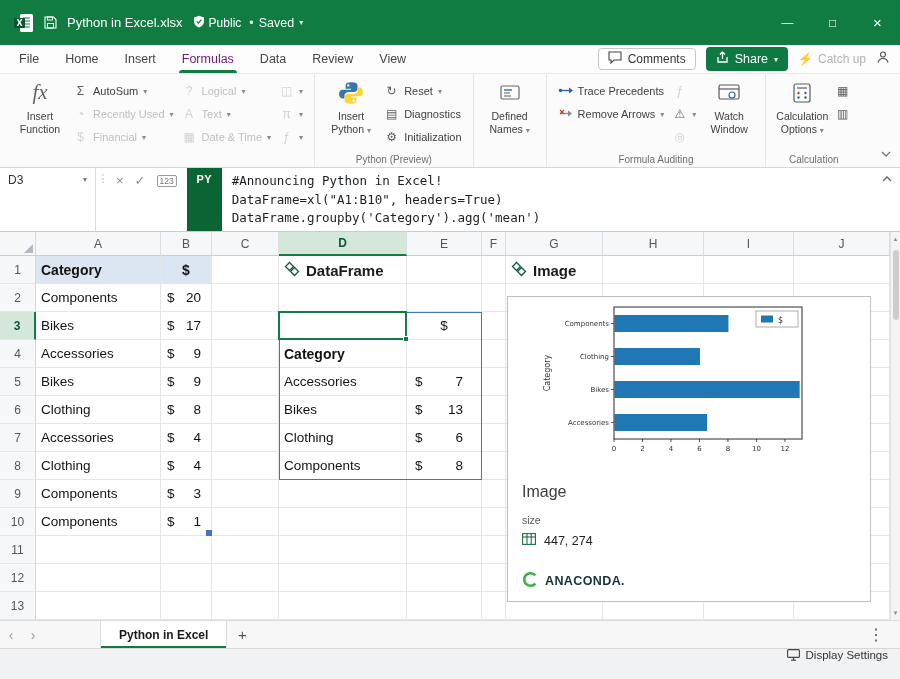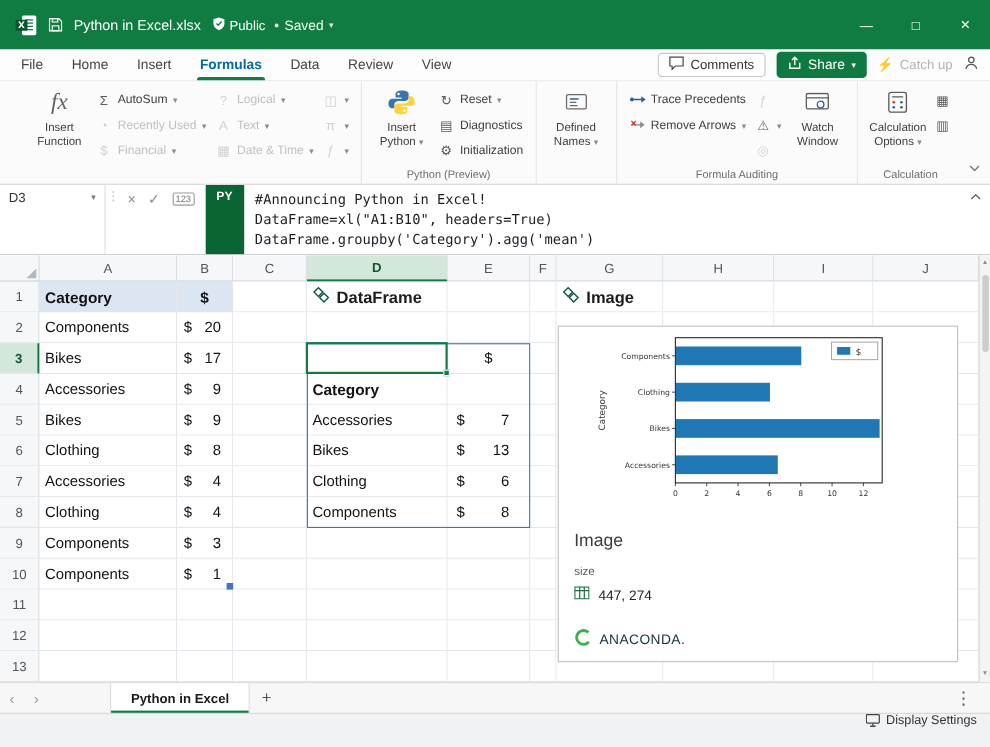--- a/index.html
+++ b/index.html
@@ -12,31 +12,31 @@
   .tb-title{font-size:13px;margin-right:10px;white-space:nowrap}
   .tb-badge{display:flex;align-items:center;gap:4px;font-size:12px;margin-right:8px}
   .tb-saved{display:flex;align-items:center;gap:5px;font-size:12.5px;opacity:.95}
   .tb-caret{font-size:8px;opacity:.9}
   .tb-spacer{flex:1}
   .win-btn{width:45px;height:45px;display:flex;align-items:center;justify-content:center;font-size:12px;color:#fff}
 
   
   .tabrow{height:29px;display:flex;align-items:stretch;background:#fdfdfd;border-bottom:1px solid #e7e7e7;padding-left:6px}
   .rtab{display:flex;align-items:center;padding:0 13px;font-size:12.5px;color:#444;position:relative;white-space:nowrap}
-  .rtab.active{color:#0369a1;font-weight:700}
+  .rtab.active{color:#701a75;font-weight:400}
   .rtab.active::after{content:"";position:absolute;left:10px;right:10px;bottom:0;height:3px;background:#107c41;border-radius:3px 3px 0 0}
   .tabrow-right{margin-left:auto;display:flex;align-items:center;gap:10px;padding-right:10px}
   .comments-btn{display:flex;align-items:center;gap:6px;border:1px solid #c6c6c6;border-radius:4px;height:22px;padding:0 9px;font-size:12px;color:#333;background:#fff}
   .share-btn{display:flex;align-items:center;gap:6px;background:#0e7a41;color:#fff;border-radius:4px;height:24px;padding:0 10px;font-size:12.5px}
   .share-btn .tb-caret{opacity:1}
   .catchup-btn{display:flex;align-items:center;gap:5px;font-size:12px;color:#b3b3b3}
   .catchup-btn .ic{font-size:12px;color:#c3c3c3}
 
   
-  .ribbon{height:94px;background:#fbfbfb;border-bottom:1px solid #d6d6d6;display:flex;position:relative;padding-left:18px}
+  .ribbon{height:94px;background:#fbfbfb;border-bottom:1px solid #d6d6d6;display:flex;position:relative;padding-left:4px}
   .rb-group{position:relative;display:flex;align-items:flex-start;padding:3px 7px 16px;border-right:1px solid #e6e6e6}
   .rb-label{position:absolute;left:0;right:0;bottom:2px;text-align:center;font-size:10px;color:#6d6d6d;white-space:nowrap}
   .rb-big{width:58px;display:flex;flex-direction:column;align-items:center;gap:3px;padding-top:2px;font-size:10.5px;color:#404040;text-align:center;line-height:1.2}
   .rb-big .big-ic{height:28px;display:flex;align-items:center;justify-content:center}
   .fx-ic{font-family:"Liberation Serif",serif;font-style:italic;font-size:21px;color:#5f6368}
   .rb-col{display:flex;flex-direction:column;gap:1px;padding-top:3px}
   .rb-item{display:flex;align-items:center;gap:5px;height:22px;padding:0 4px;font-size:11px;color:#404040;white-space:nowrap}
   .rb-item .ic{width:15px;text-align:center;font-size:12px;color:#5a5a5a}
   .rb-item .caret,.rb-big .caret{font-size:8px;color:#8a8a8a}
   .rb-item.disabled{color:#bfbfbf}
@@ -75,21 +75,21 @@
   .overlay{position:absolute;pointer-events:none}
   .spill{border:1.5px solid #4472c4}
   .selection{border:2px solid #107c41}
   .fill-handle{position:absolute;right:-4px;bottom:-4px;width:6px;height:6px;background:#107c41;border:1px solid #fff;pointer-events:auto}
   .obj-label{position:absolute;height:28px;display:flex;align-items:center;gap:6px;font-size:15px;font-weight:600;color:#1b1b1b}
   .range-handle{position:absolute;width:6px;height:6px;background:#4472c4}
   .img-card{position:absolute;width:364px;height:306px;background:#fff;border:1px solid #bfbfbf}
   .img-caption{position:absolute;left:14px;top:186px;font-size:16px;color:#3d3d3d}
   .img-size-label{position:absolute;left:14px;top:217px;font-size:10.5px;color:#5a5a5a}
   .img-size-row{position:absolute;left:14px;top:236px;display:flex;align-items:center;gap:8px;font-size:12.5px;color:#222}
-  .img-brand{position:absolute;left:14px;top:274px;display:flex;align-items:center;gap:6px;font-size:12.5px;font-weight:400;color:#17313e;letter-spacing:.4px}
+  .img-brand{position:absolute;left:14px;top:274px;display:flex;align-items:center;gap:6px;font-size:12.5px;font-weight:700;color:#17313e;letter-spacing:.4px}
   .chart-box{position:absolute;left:2px;top:2px}
   svg text{font-family:"DejaVu Sans",sans-serif}
   .vscroll{position:absolute;right:0;top:0;bottom:0;width:10px;background:#f4f4f4;border-left:1px solid #e1e1e1;display:flex;flex-direction:column;align-items:center;font-size:6px;color:#8a8a8a}
   .vs-btn{height:14px;display:flex;align-items:center}
   .vs-thumb{width:6px;height:70px;background:#cdcdcd;border-radius:3px;margin-top:4px}
   .vs-spacer{flex:1}
 
   
   .sheetbar{height:28px;background:#f7f7f7;border-top:1px solid #dcdcdc;display:flex;align-items:stretch}
   .sh-nav{width:22px;display:flex;align-items:center;justify-content:center;color:#9a9a9a;font-size:14px}

